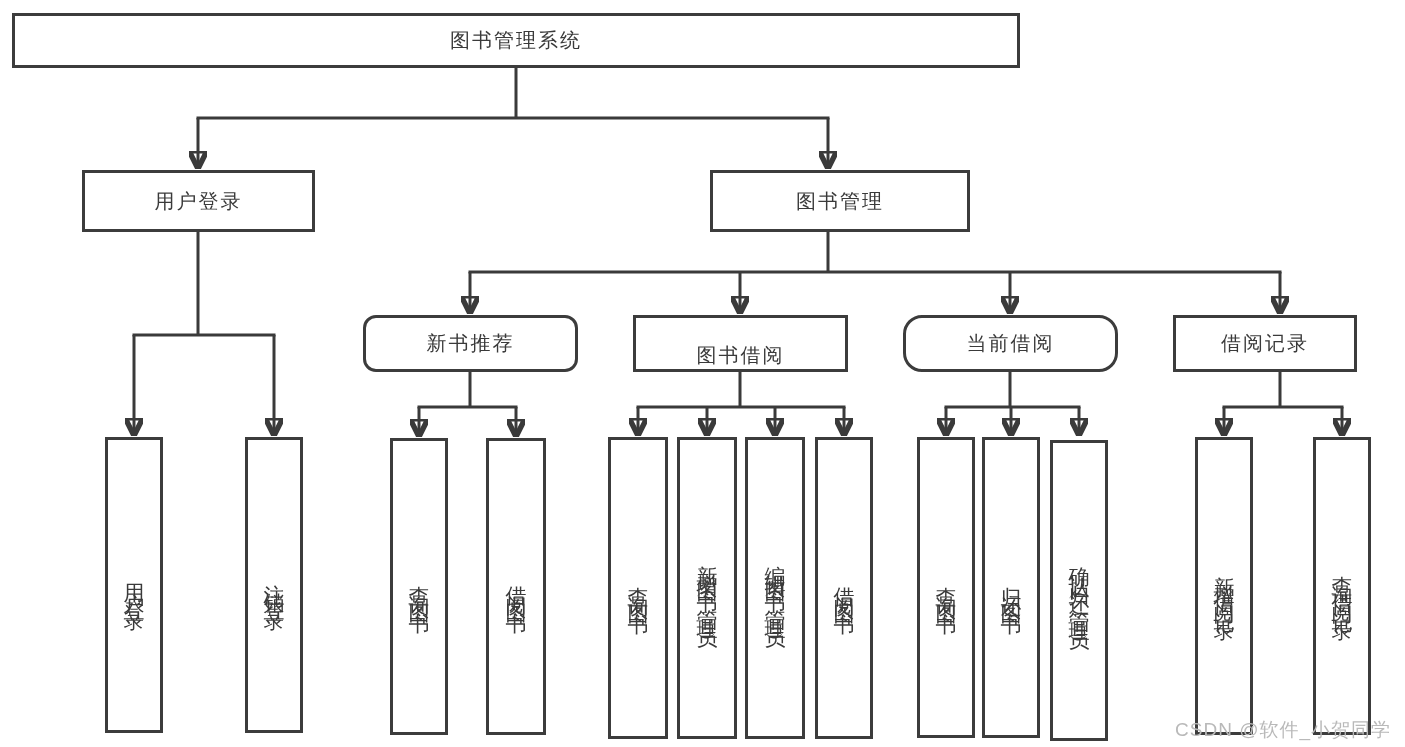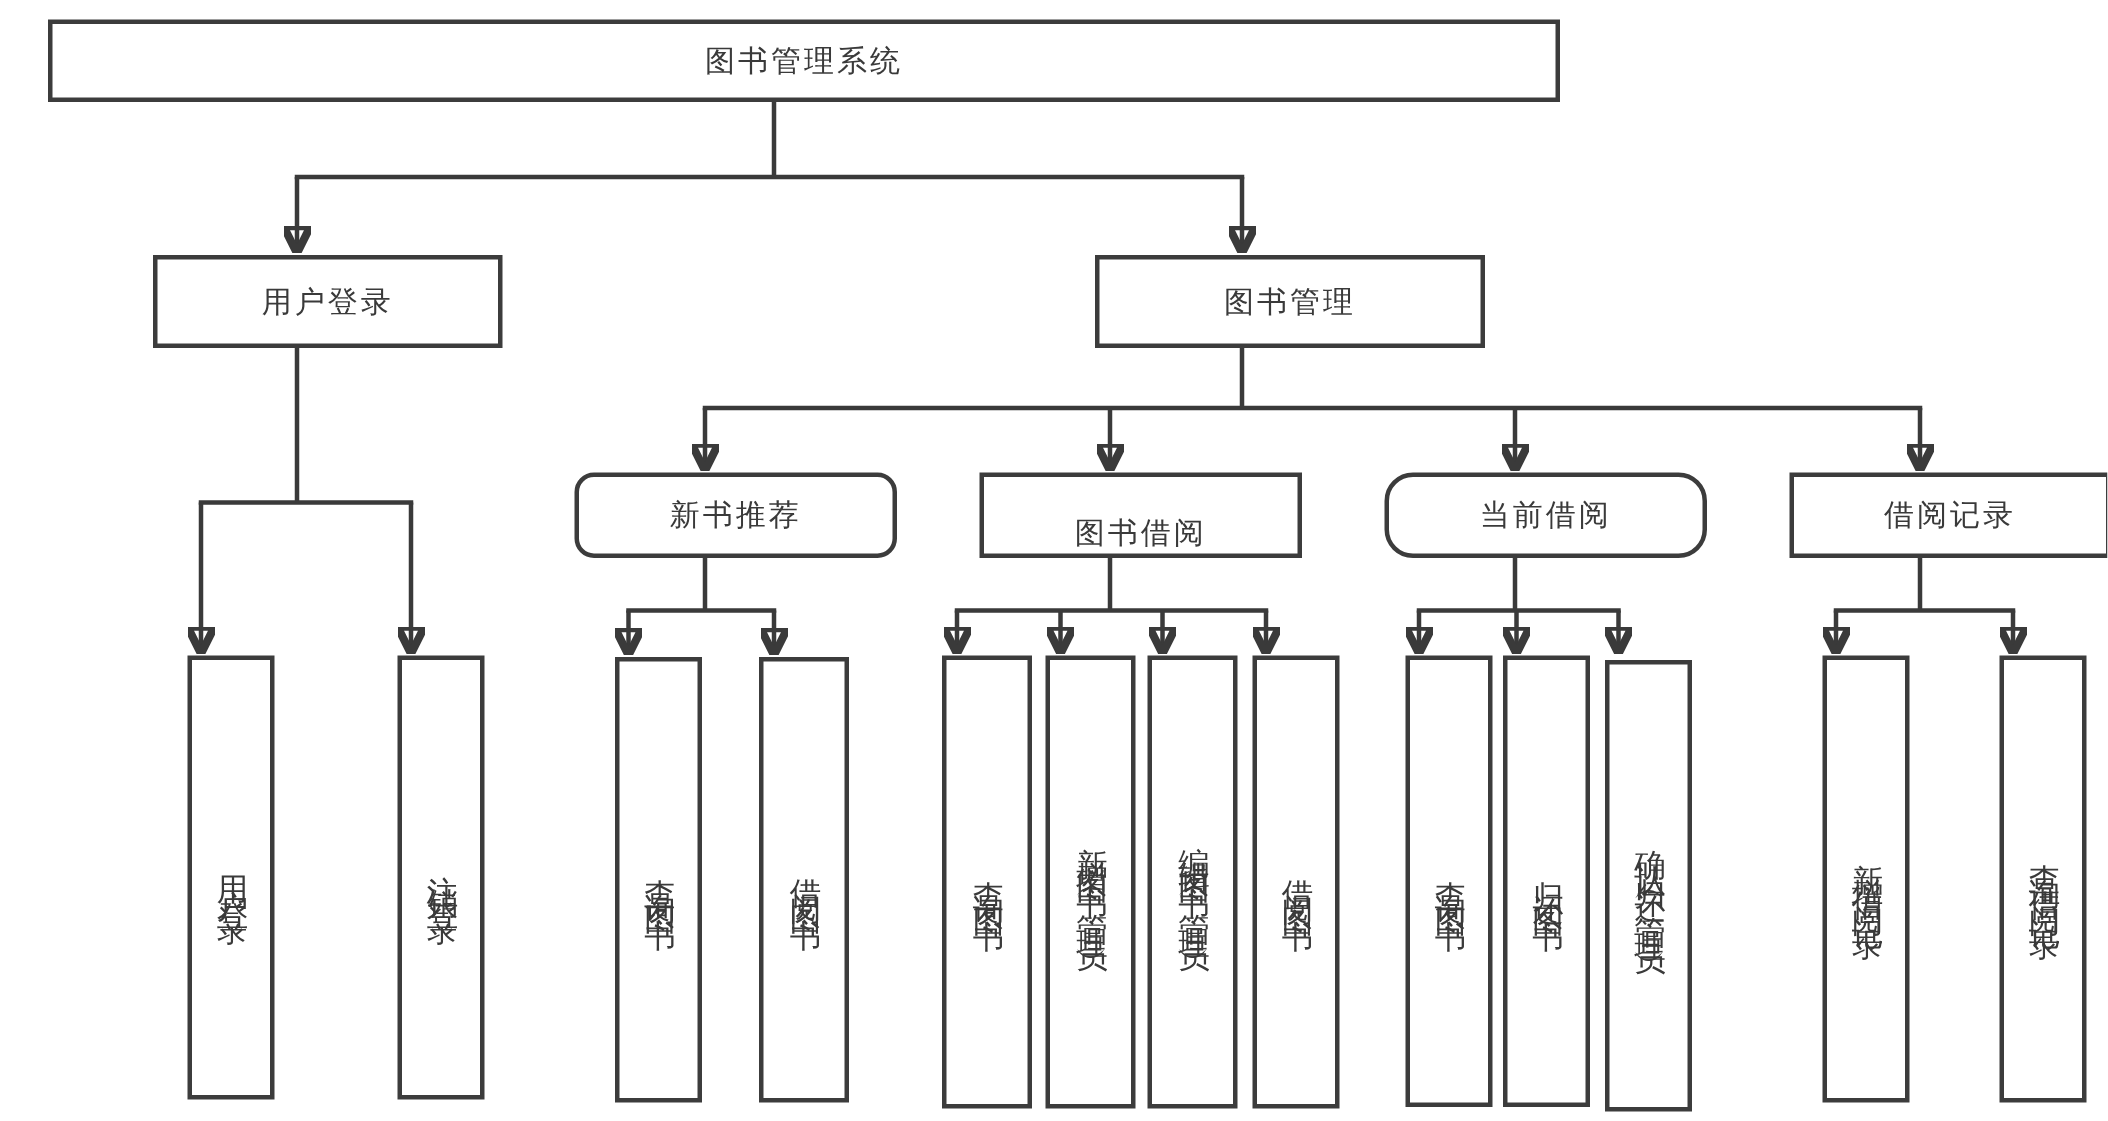--- a/index.html
+++ b/index.html
@@ -11,21 +11,21 @@
     color:#3a3a3a;
     overflow:hidden;
   }
   .connector-layer { position:absolute; left:0; top:0; width:1405px; height:747px; }
   .connector-layer path, .connector-layer line { stroke:#3a3a3a; stroke-width:3; fill:none; }
   .node {
     position:absolute;
     box-sizing:border-box;
     border:3px solid #3c3c3c;
     background:#ffffff;
-    display:flex; align-items:center; justify-content:center;margin-left:20px;
+    display:flex; align-items:center; justify-content:center;
   }
   .node.h span { font-size:20px; letter-spacing:2px; white-space:nowrap; }
   .node.v span {
     writing-mode:vertical-rl;
     text-orientation:mixed;
     font-size:21px;
     letter-spacing:9px;
     line-height:1.05;
     white-space:nowrap;
   }
@@ -97,21 +97,21 @@
 
   <div class="node h" style="left:363px; top:315px; width:215px; height:57px;border-radius:13px;">
     <span>新书推荐</span>
   </div>
   <div class="node h" style="left:633px; top:315px; width:215px; height:57px;align-items:flex-end;">
     <span>图书借阅</span>
   </div>
   <div class="node h" style="left:903px; top:315px; width:215px; height:57px;border-radius:19px;">
     <span>当前借阅</span>
   </div>
-  <div class="node h" style="left:1173px; top:315px; width:214px; height:57px;">
+  <div class="node h" style="left:1173px; top:315px; width:184px; height:57px;">
     <span>借阅记录</span>
   </div>
 
   <div class="node v" style="left:105px; top:437px; width:58px; height:296px;">
     <span>用户登录</span>
   </div>
   <div class="node v" style="left:245px; top:437px; width:58px; height:296px;">
     <span>注销登录</span>
   </div>
 
@@ -145,14 +145,15 @@
     <span>确认归还（管理员）</span>
   </div>
 
   <div class="node v" style="left:1195px; top:437px; width:58px; height:298px;">
     <span>新增借阅记录</span>
   </div>
   <div class="node v" style="left:1313px; top:437px; width:58px; height:298px;">
     <span>查询借阅记录</span>
   </div>
 
+  <div class="watermark">CSDN @软件_小贺同学</div>
 
 </div>
 
 </body></html>

